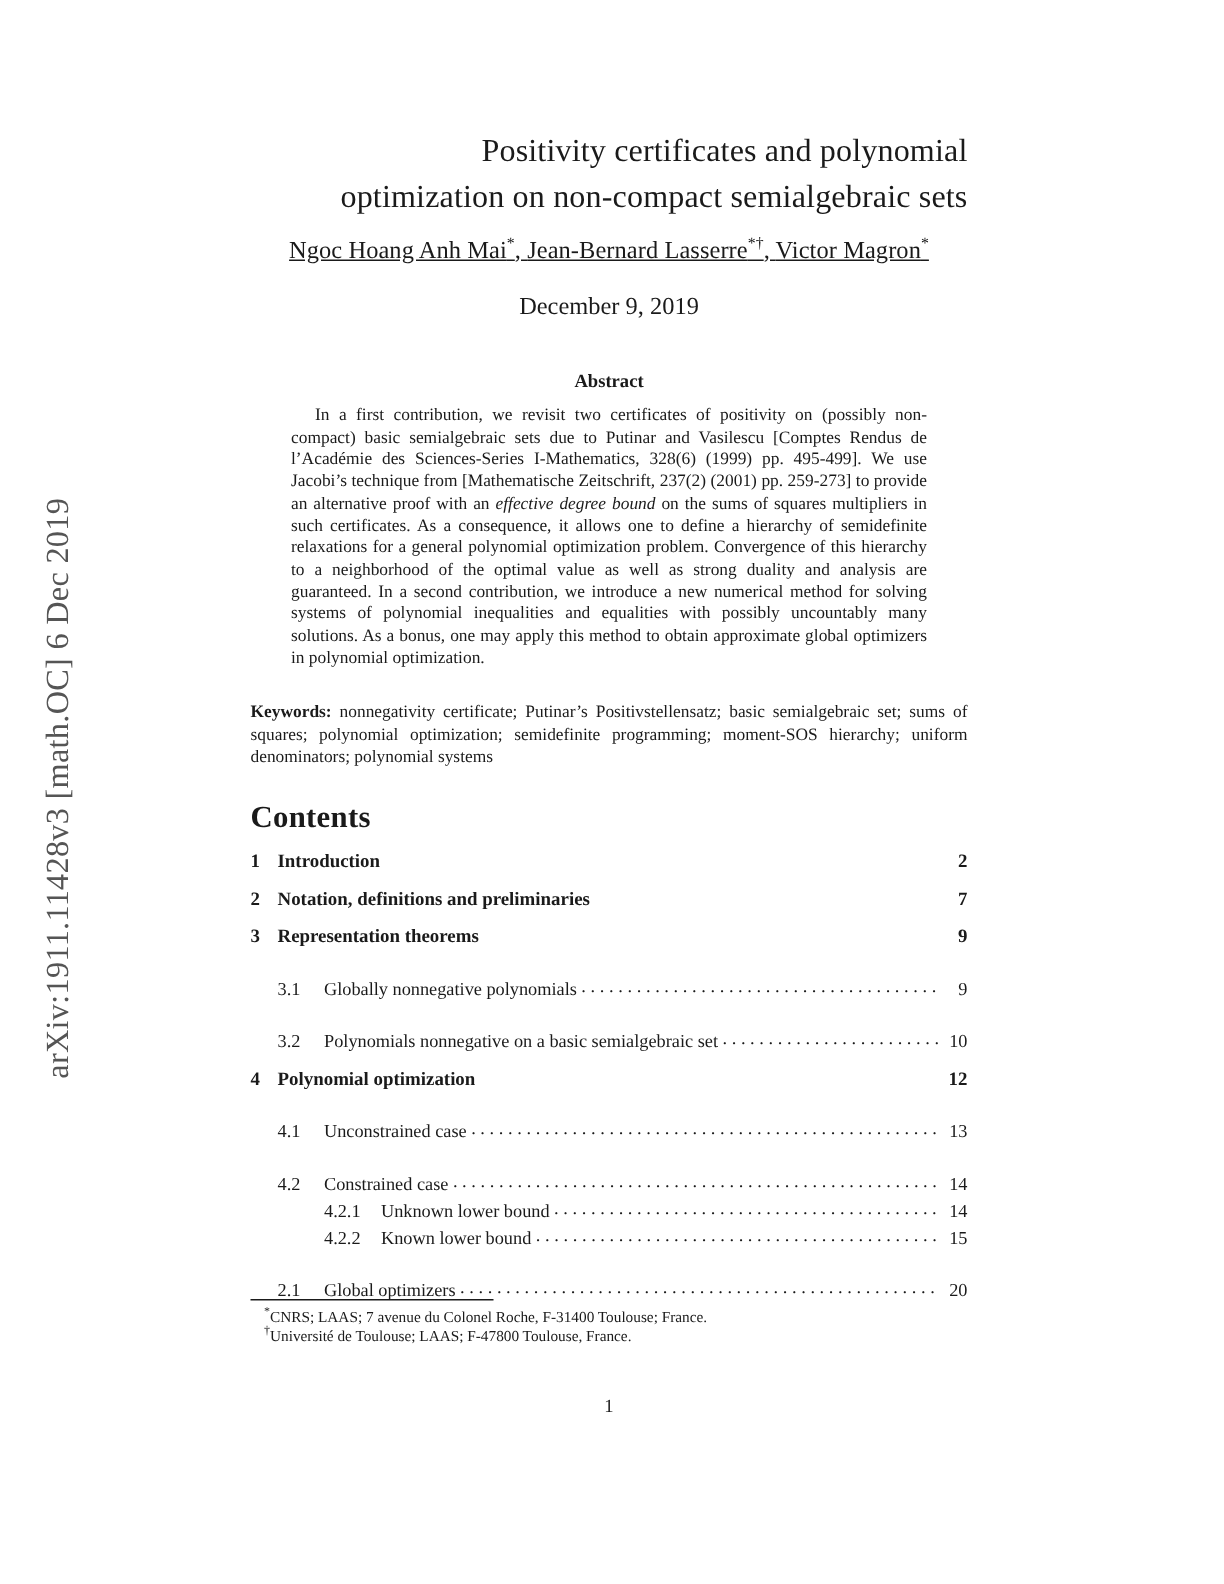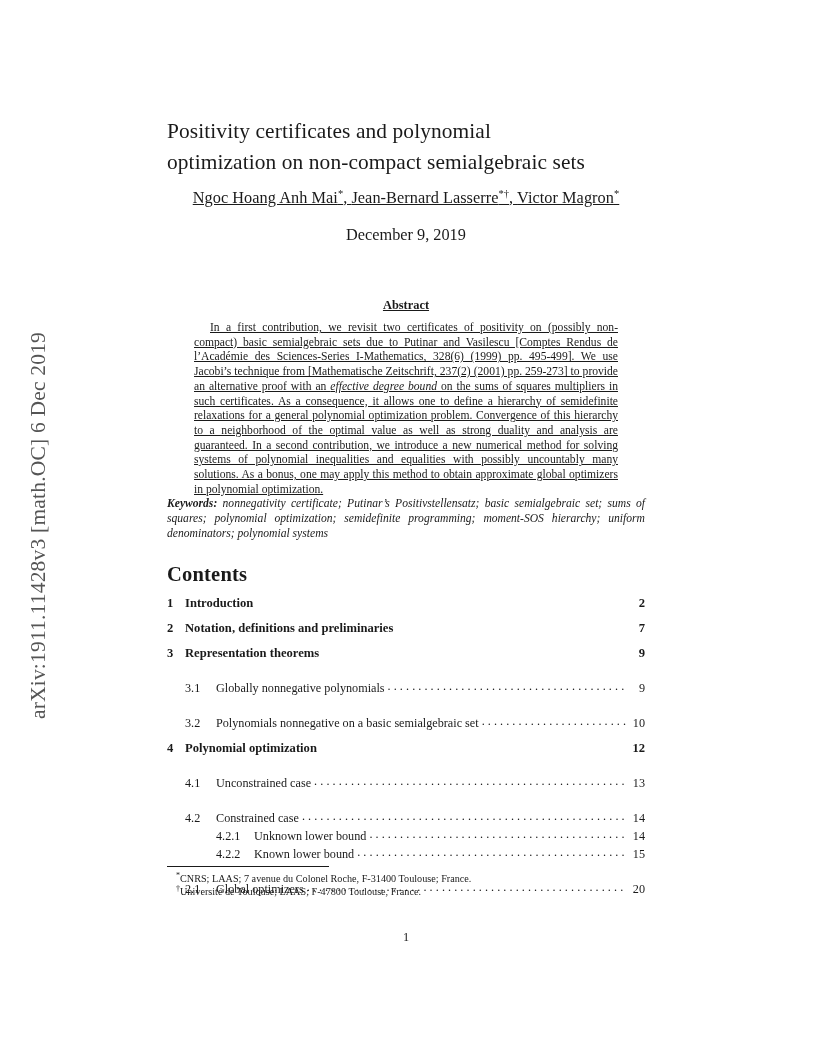--- a/index.html
+++ b/index.html
@@ -45,22 +45,22 @@
   #page-column {
     position: absolute;
     left: 167px;
     top: 0px;
     width: 478px;
     height: 1056px;
   }
 
   
   #title-block {
-    margin-top: 116px;
-    text-align: left;
+    margin-top: 85px;
+    text-align: right;
   }
   #title-block .title-line {
     font-size: 21.4px;
     line-height: 31px;
     letter-spacing: 0.1px;
     color: #1a1a1a;
   }
 
   
   #authors {
@@ -78,24 +78,23 @@
 
   
   #date {
     text-align: center;
     margin-top: 17px;
     font-size: 16.3px;
   }
 
   
   #abstract-section {
-    margin-top: 53px;
+    margin-top: 33px;
     padding-left: 27px;
     padding-right: 27px;
-    text-decoration: underline;
   }
   #abstract-heading {
     text-align: center;
     font-weight: bold;
     font-size: 12.4px;
     margin-bottom: 8px;
   }
   #abstract-body p {
     margin: 0;
     font-size: 11.6px;
@@ -104,25 +103,25 @@
     text-indent: 16px;
     hyphens: auto;
     -webkit-hyphens: auto;
   }
   #abstract-body em {
     font-style: italic;
   }
 
   
   #keywords {
+    margin-top: 22px;
     font-size: 11.6px;
     line-height: 14.6px;
     text-align: justify;
     hyphens: auto;
-    font-style: italic;
     -webkit-hyphens: auto;
   }
   #keywords .kw-label {
     font-weight: bold;
   }
 
   
   #contents-heading {
     margin-top: 22px;
     font-size: 20.5px;

